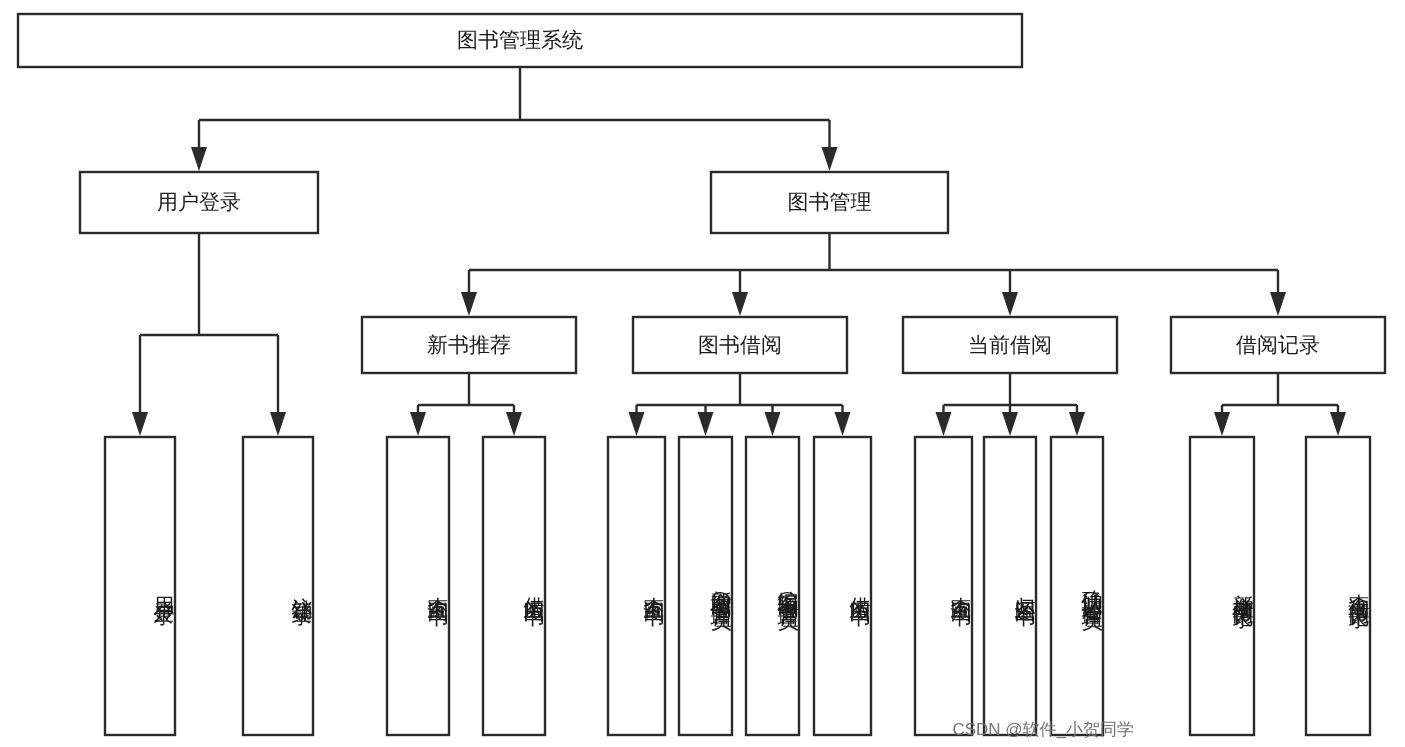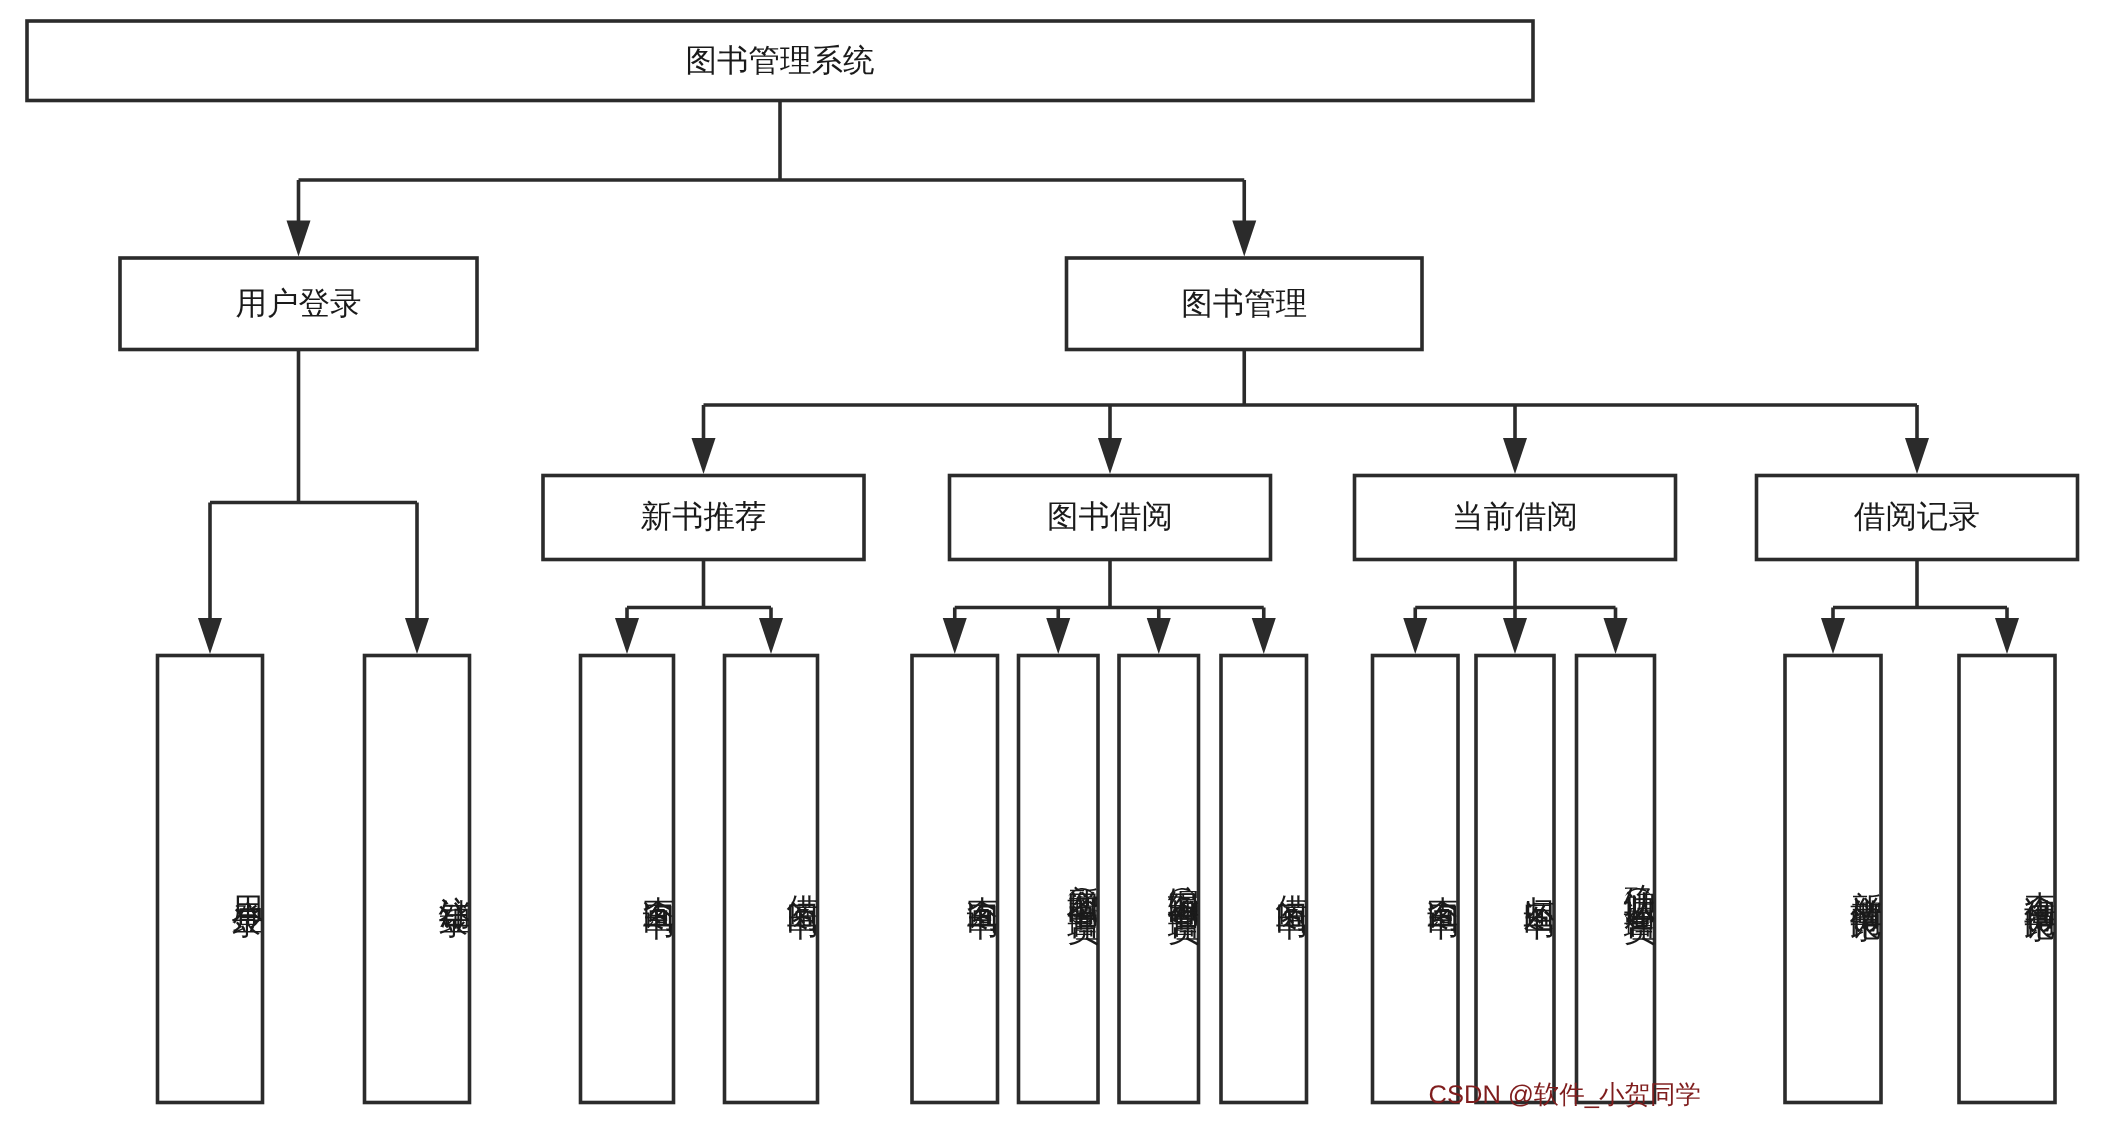--- a/index.html
+++ b/index.html
@@ -65,21 +65,21 @@
     align-items: flex-start;
     justify-content: center;
     pointer-events: none;
   }
   #watermark {
     position: absolute;
     right: 8px;
     bottom: 6px;
     font-family: "Liberation Sans", "DejaVu Sans", sans-serif;
     font-size: 17px;
-    color: #7f1d1d;
+    color: #737373;
     white-space: nowrap;
     user-select: none;
   }
 </style>
 </head>
 <body>
 
 <div id="diagram-root">
 
   <svg id="flow-svg" viewBox="0 0 1405 747">

